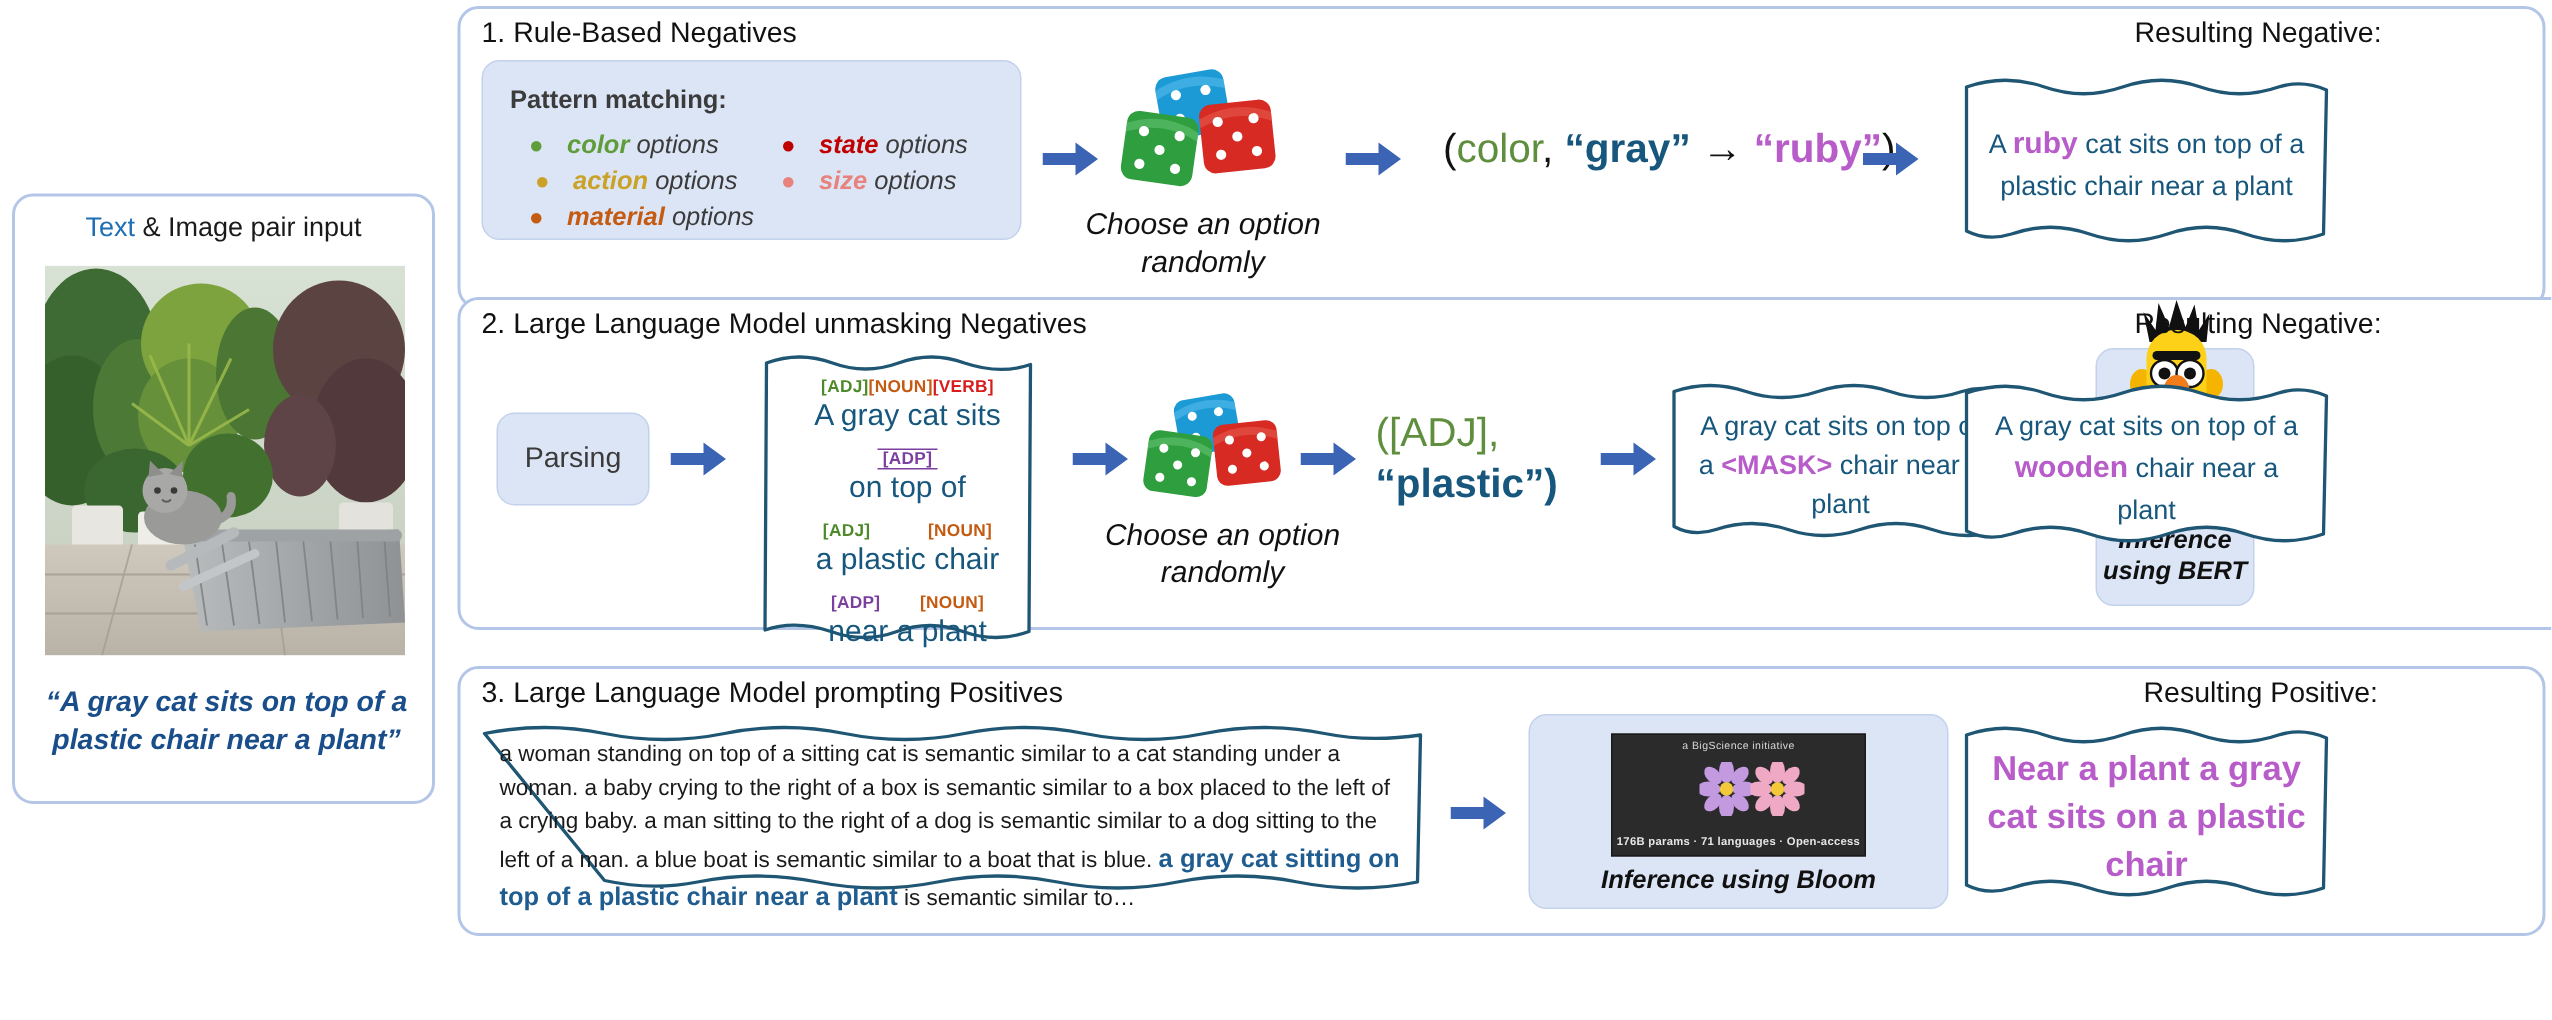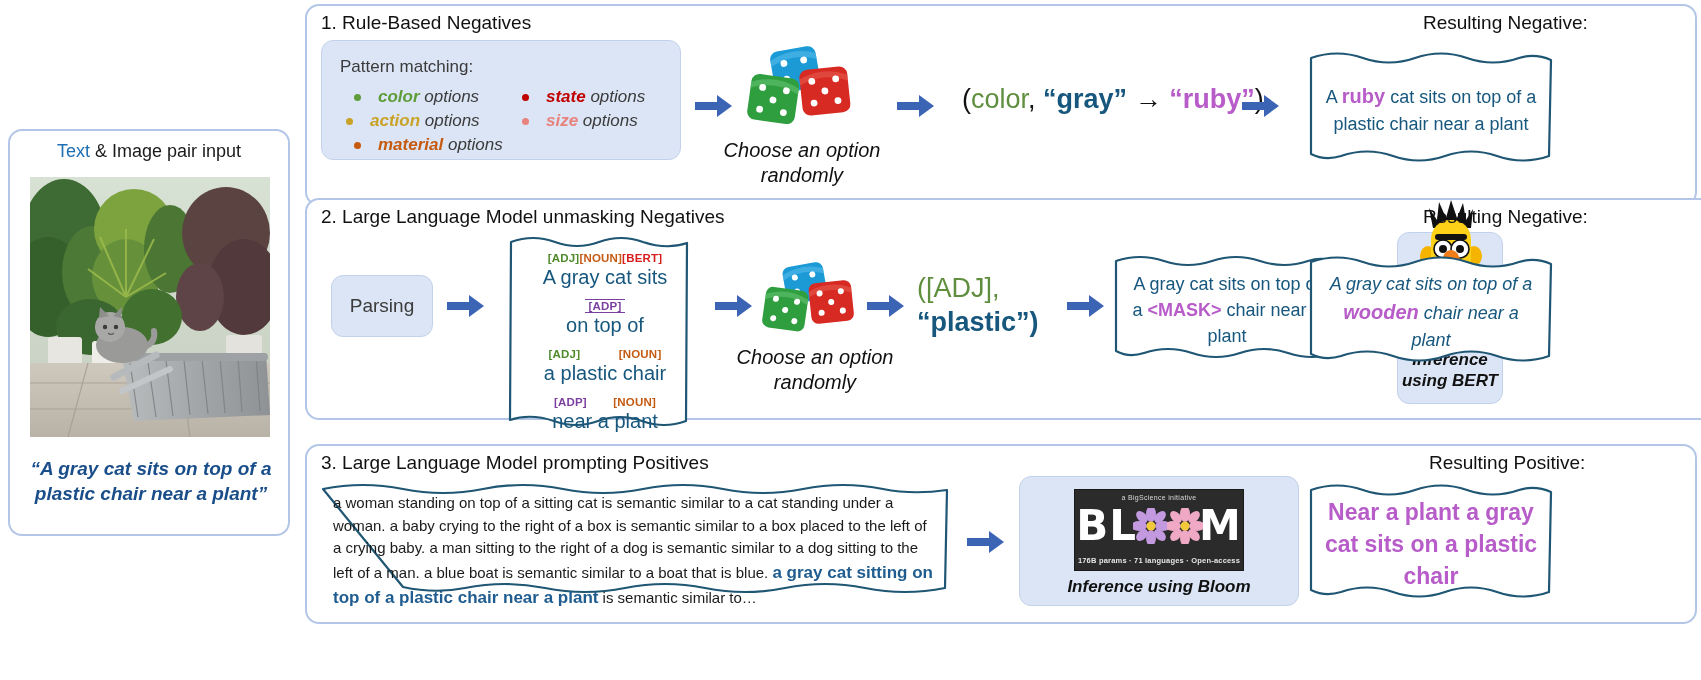--- a/index.html
+++ b/index.html
@@ -54,21 +54,21 @@
 
   
   .bluebox {
     position: absolute;
     background: #dce5f5;
     border: 1px solid #c3d2ec;
     border-radius: 12px;
   }
 
   
-  #pm-title { position: absolute; left: 18px; top: 16px; font-size: 17px; color: #3b3b3b; }
+  #pm-title { position: absolute; left: 18px; top: 16px; font-size: 17px; color: #3b3b3b; font-weight: bold; }
   .bullet-row { position: absolute; font-size: 17px; font-style: italic; color: #3b3b3b; white-space: nowrap; }
   .dot { display: inline-block; width: 7px; height: 7px; border-radius: 50%; vertical-align: middle; margin-right: 17px; }
   .kw { font-weight: bold; font-style: italic; }
 
   
   .arrow { position: absolute; width: 38px; height: 24px; }
 
   
   .dice { position: absolute; width: 108px; height: 84px; }
 
@@ -254,21 +254,21 @@
 
     <div class="bluebox" style="left:14px; top:34px; width:360px; height:120px;">
       <div id="pm-title">Pattern matching:</div>
 
       <div class="bullet-row" style="left:32px; top:46px;">
         <span class="dot" style="background:#5f9c3a;"></span><span class="kw" style="color:#5f9c3a;">color</span><span> options</span>
       </div>
       <div class="bullet-row" style="left:200px; top:46px;">
         <span class="dot" style="background:#c00000;"></span><span class="kw" style="color:#c00000;">state</span><span> options</span>
       </div>
-      <div class="bullet-row" style="left:24px; top:70px;">
+      <div class="bullet-row" style="left:36px; top:70px;">
         <span class="dot" style="background:#c9a227;"></span><span class="kw" style="color:#c9a227;">action</span><span> options</span>
       </div>
       <div class="bullet-row" style="left:200px; top:70px;">
         <span class="dot" style="background:#e8827c;"></span><span class="kw" style="color:#e8827c;">size</span><span> options</span>
       </div>
       <div class="bullet-row" style="left:32px; top:94px;">
         <span class="dot" style="background:#c55a11;"></span><span class="kw" style="color:#c55a11;">material</span><span> options</span>
       </div>
     </div>
 
@@ -357,21 +357,21 @@
         </svg>
     </div>
 
     <div class="wavy" style="left:198px; top:34px; width:200px; height:196px;">
       <svg viewBox="0 0 200 196" preserveAspectRatio="none">
         <path d="M6 8 q22 -8 44 0 q22 8 44 0 q22 -8 44 0 q24 8 44 1
                  l-1 178 q-22 8 -44 0 q-22 -8 -44 0 q-22 8 -44 0 q-24 -8 -44 -1 Z" fill="#ffffff" stroke="#1f5673" stroke-width="2.2" stroke-linejoin="round"></path>
       </svg>
       <div style="position:absolute; inset:0;">
         <div class="parse-line" style="top:14px;">
-          <span class="tags tg-adj">[ADJ]</span><span class="tags tg-noun">[NOUN]</span><span class="tags tg-verb">[BERT]</span><br>
+          <span class="tags tg-adj">[ADJ]</span><span class="tags tg-noun">[NOUN]</span><span class="tags tg-verb">[VERB]</span><br>
           <span class="words">A gray cat sits</span>
         </div>
         <div class="parse-line" style="top:62px;">
           <span class="tags tg-adp adp-rule">[ADP]</span><br>
           <span class="words">on top of</span>
         </div>
         <div class="parse-line" style="top:158px;">
           <span class="tags tg-adp">[ADP]</span>
           <span style="display:inline-block;width:22px;"></span><span class="tags tg-noun">[NOUN]</span><br>
           <span class="words">near a plant</span>
@@ -489,21 +489,21 @@
       </svg>
     </div>
 
     <div class="arrow" style="left:1206px; top:94px;">
       <svg viewBox="0 0 38 24">
           <path d="M0 8 L22 8 L22 1 L37 12 L22 23 L22 16 L0 16 Z" fill="#3b64b4"></path>
         </svg>
     </div>
 
     <div class="result-label" style="left:1116px; top:6px;">Resulting Negative:</div>
-    <div class="wavy" style="left:1000px; top:52px; width:248px; height:120px;font-style:italic;">
+    <div class="wavy" style="left:1000px; top:52px; width:248px; height:120px;">
       <svg viewBox="0 0 248 120" preserveAspectRatio="none">
         <path d="M4 10 q26 -9 52 0 q26 9 52 0 q26 -9 52 0 q26 9 52 0 q16 -5 32 2
                  l-2 92 q-26 9 -52 0 q-26 -9 -52 0 q-26 9 -52 0 q-26 -9 -52 0 q-16 5 -30 -2 Z" fill="#ffffff" stroke="#1f5673" stroke-width="2.2" stroke-linejoin="round"></path>
       </svg>
       <div class="wavy-inner">
         <div class="sent">
           <span>A gray cat sits on top of a </span><span class="neg">wooden</span><span> chair near a plant</span>
         </div>
       </div>
     </div>
@@ -524,23 +524,20 @@
 
     <div class="arrow" style="left:660px; top:84px;">
       <svg viewBox="0 0 38 24">
           <path d="M0 8 L22 8 L22 1 L37 12 L22 23 L22 16 L0 16 Z" fill="#3b64b4"></path>
         </svg>
     </div>
 
     <div class="bluebox" style="left:712px; top:30px; width:280px; height:130px;">
       <div id="bloom-logo">
         <div id="bloom-top">a BigScience initiative</div>
-        <div id="bloom-word">
-          <span>BL</span><span style="display:inline-block;width:62px;"></span><span>M</span>
-        </div>
         <div class="flower" style="left:58px;">
           <svg viewBox="0 0 36 36">
             <g fill="#c39ae0">
               <ellipse cx="18" cy="6" rx="5" ry="8"></ellipse>
                 <ellipse cx="18" cy="30" rx="5" ry="8"></ellipse>
               <ellipse cx="6" cy="18" rx="8" ry="5"></ellipse>
                 <ellipse cx="30" cy="18" rx="8" ry="5"></ellipse>
               <ellipse cx="9" cy="9" rx="7" ry="4.5" transform="rotate(45 9 9)"></ellipse>
               <ellipse cx="27" cy="27" rx="7" ry="4.5" transform="rotate(45 27 27)"></ellipse>
               <ellipse cx="27" cy="9" rx="7" ry="4.5" transform="rotate(-45 27 9)"></ellipse>

